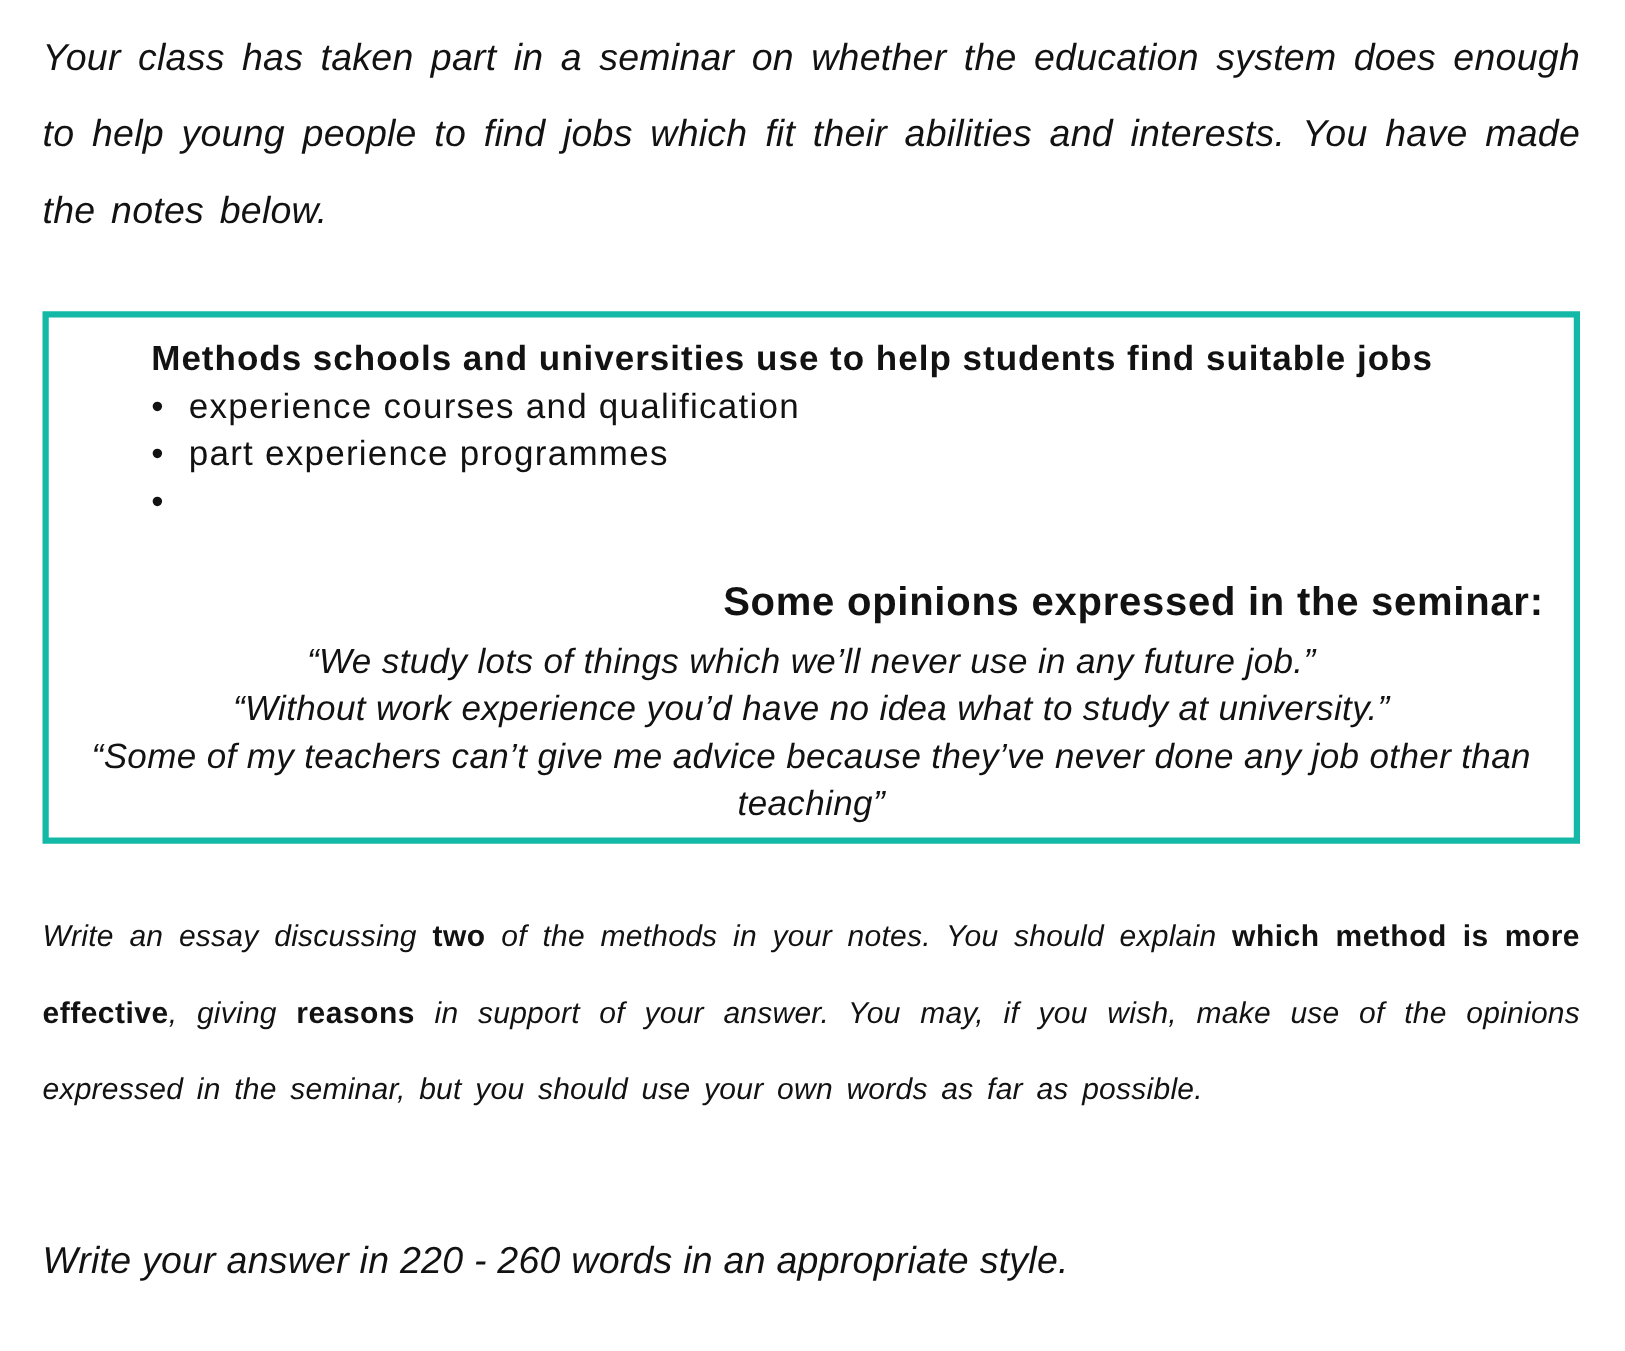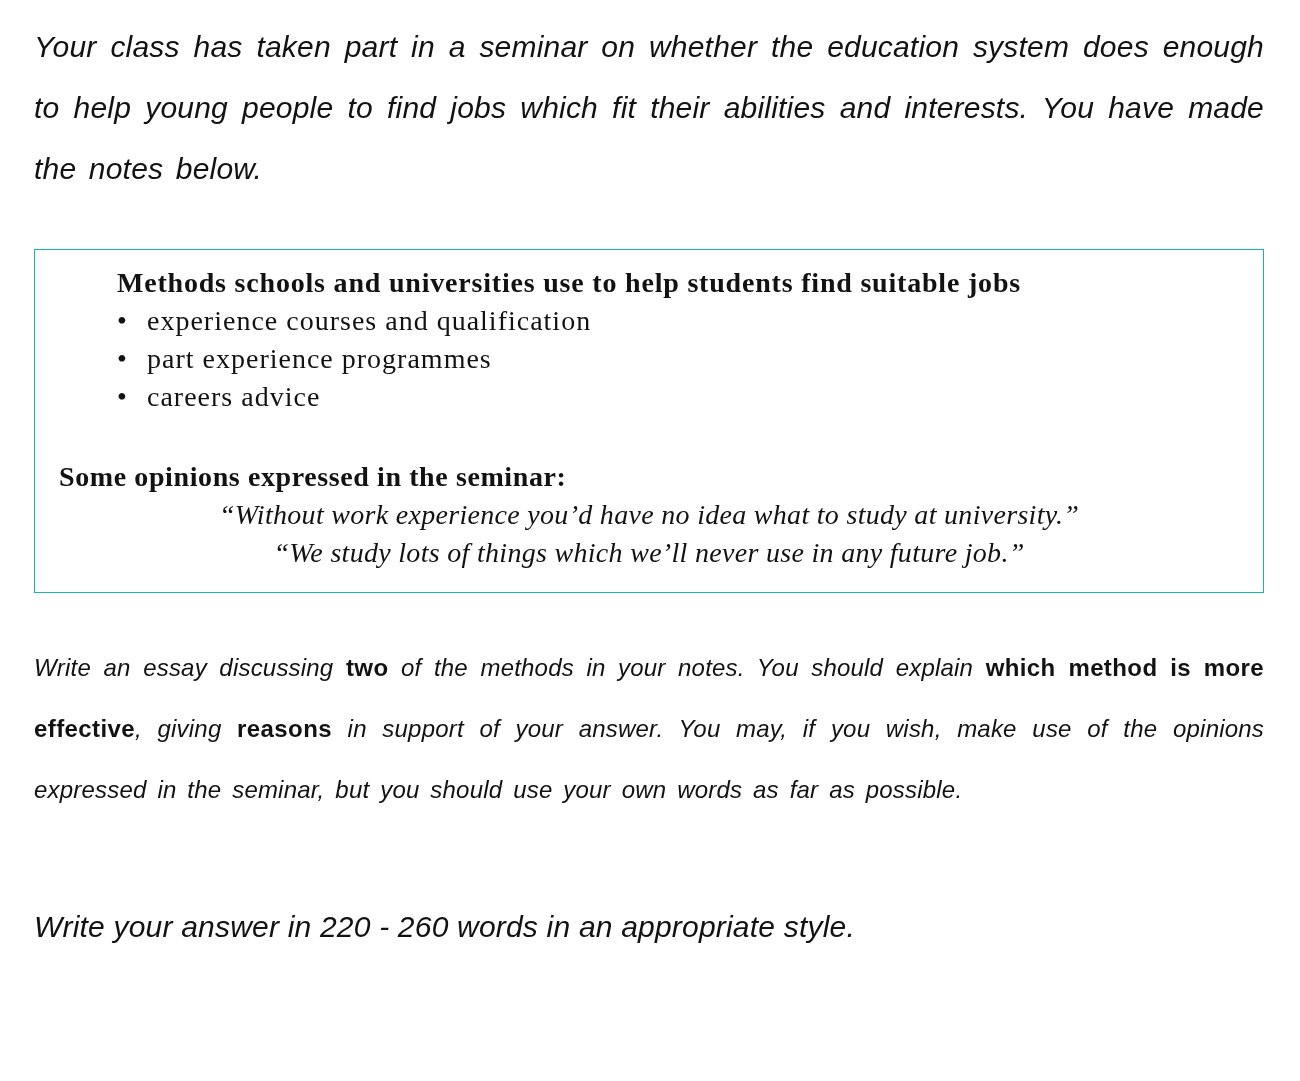--- a/index.html
+++ b/index.html
@@ -28,23 +28,22 @@
     line-height: 61px;
     text-align: justify;
     margin: 0;
     letter-spacing: 0.2px;
     word-spacing: 4px;
   }
 
   
   .notes-box {
     margin-top: 50px;
-    border: 1px solid #14b8a6;
-    padding: 14px 24px 20px 24px;
-    font-family: Liberation Serif, serif;
+    border: 5px solid #14b8a6;
+    padding: 14px 24px 8px 24px;
   }
   .methods-heading {
     font-weight: bold;
     font-size: 28px;
     line-height: 38px;
     letter-spacing: 0.8px;
     margin: 0 0 0 58px;
   }
   .methods-list {
     list-style: none;
@@ -56,25 +55,25 @@
     line-height: 38px;
     letter-spacing: 1px;
     display: flex;
   }
   .bullet {
     width: 30px;
     flex: 0 0 30px;
   }
   .opinions-heading {
     font-weight: bold;
-    font-size: 28px;
+    font-size: 32px;
     line-height: 38px;
     letter-spacing: 0.6px;
-    text-align: left;
-    margin: 42px 0 0 0;
+    text-align: right;
+    margin: 42px 0 10px 0;
   }
   .quote {
     font-style: italic;
     font-size: 28px;
     line-height: 38px;
     letter-spacing: 0.3px;
     text-align: center;
     margin: 0;
   }
 
@@ -118,28 +117,28 @@
       <li>
         <span class="bullet">•</span>
         <span>experience courses and qualification</span>
       </li>
       <li>
         <span class="bullet">•</span>
         <span>part experience programmes</span>
       </li>
       <li>
         <span class="bullet">•</span>
-        <span>careers advice</span>
       </li>
     </ul>
 
     <p class="opinions-heading">Some opinions expressed in the seminar:</p>
 
+    <p class="quote">“We study lots of things which we’ll never use in any future job.”</p>
     <p class="quote">“Without work experience you’d have no idea what to study at university.”</p>
-    <p class="quote">“We study lots of things which we’ll never use in any future job.”</p>
+    <p class="quote">“Some of my teachers can’t give me advice because they’ve never done any job other than teaching”</p>
 
   </div>
 
   <p class="task"><span>Write an essay discussing </span><b>two</b><span> of the methods in your notes. You should explain </span><b>which method is more effective</b><span>, giving </span><b>reasons</b><span> in support of your answer. You may, if you wish, make use of the opinions expressed in the seminar, but you should use your own words as far as possible.</span></p>
 
   <p class="word-count">Write your answer in 220 - 260 words in an appropriate style.</p>
 
 </div>
 
 </body></html>

